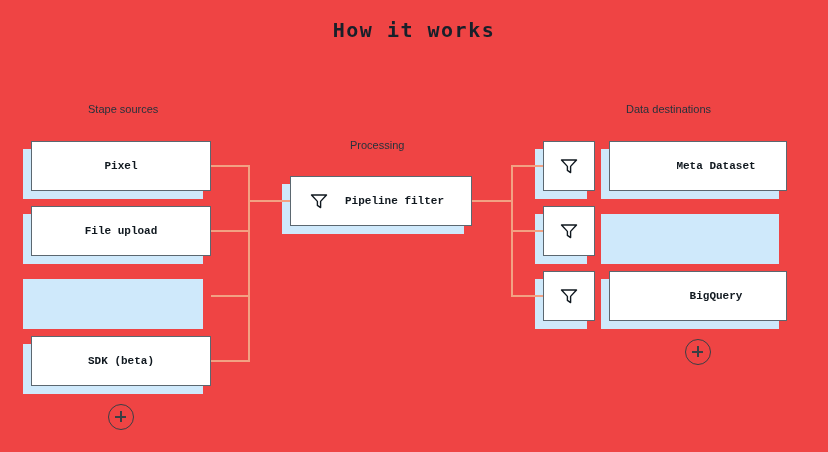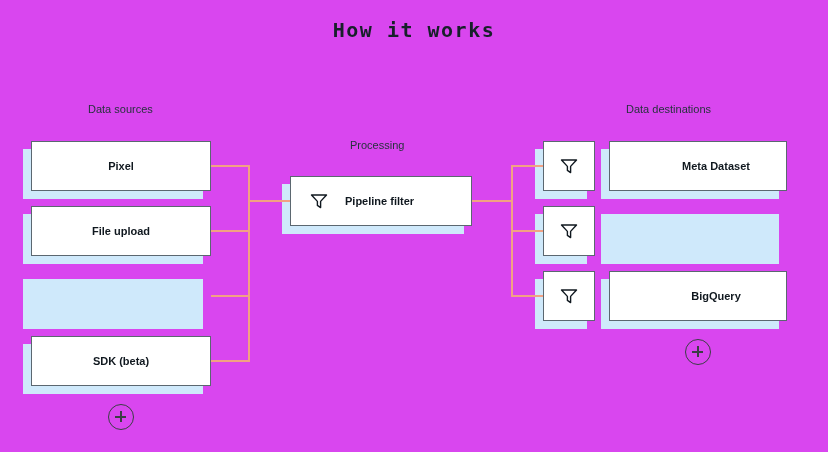--- a/index.html
+++ b/index.html
@@ -10,21 +10,21 @@
     width: 828px;
     height: 452px;
     background: #e7f4fd;
     font-family: "Liberation Sans", sans-serif;
     overflow: hidden;
   }
   #canvas {
     position: relative;
     width: 828px;
     height: 452px;
-    background: #d946ef;
+    background: #ef4444;
   }
 
   
   .page-title {
     position: absolute;
     left: 0;
     top: 18px;
     width: 828px;
     text-align: center;
     font-family: "DejaVu Sans Mono", "Liberation Mono", monospace;
@@ -47,20 +47,21 @@
 
   
   .card {
     position: absolute;
     background: #ffffff;
     border: 1.5px solid #5b6770;
     box-sizing: border-box;
     display: flex;
     align-items: center;
     justify-content: center;
+    font-family: Liberation Mono, monospace;
   }
   .card-shadow {
     position: absolute;
     background: #cfe9fb;
     z-index: 0;
   }
   .card-label {
     font-size: 11px;
     font-weight: bold;
     color: #10181f;
@@ -142,21 +143,21 @@
   #add-source { left: 108px; top: 404px; }
   #add-dest   { left: 685px; top: 339px; }
 </style>
 </head>
 <body>
 
 <div id="canvas">
 
   <div class="page-title">How it works</div>
 
-  <div class="col-caption" id="caption-sources">Data sources</div>
+  <div class="col-caption" id="caption-sources">Stape sources</div>
   <div class="col-caption" id="caption-processing">Processing</div>
   <div class="col-caption" id="caption-dests">Data destinations</div>
 
   <div class="conn conn-h" style="left:211px; top:165px; width:39px;"></div>
   <div class="conn conn-h" style="left:211px; top:230px; width:39px;"></div>
   <div class="conn conn-h" style="left:211px; top:295px; width:39px;"></div>
   <div class="conn conn-h" style="left:211px; top:360px; width:39px;"></div>
 
   <div class="conn conn-v" style="left:248px; top:165px; height:197px;"></div>
 

